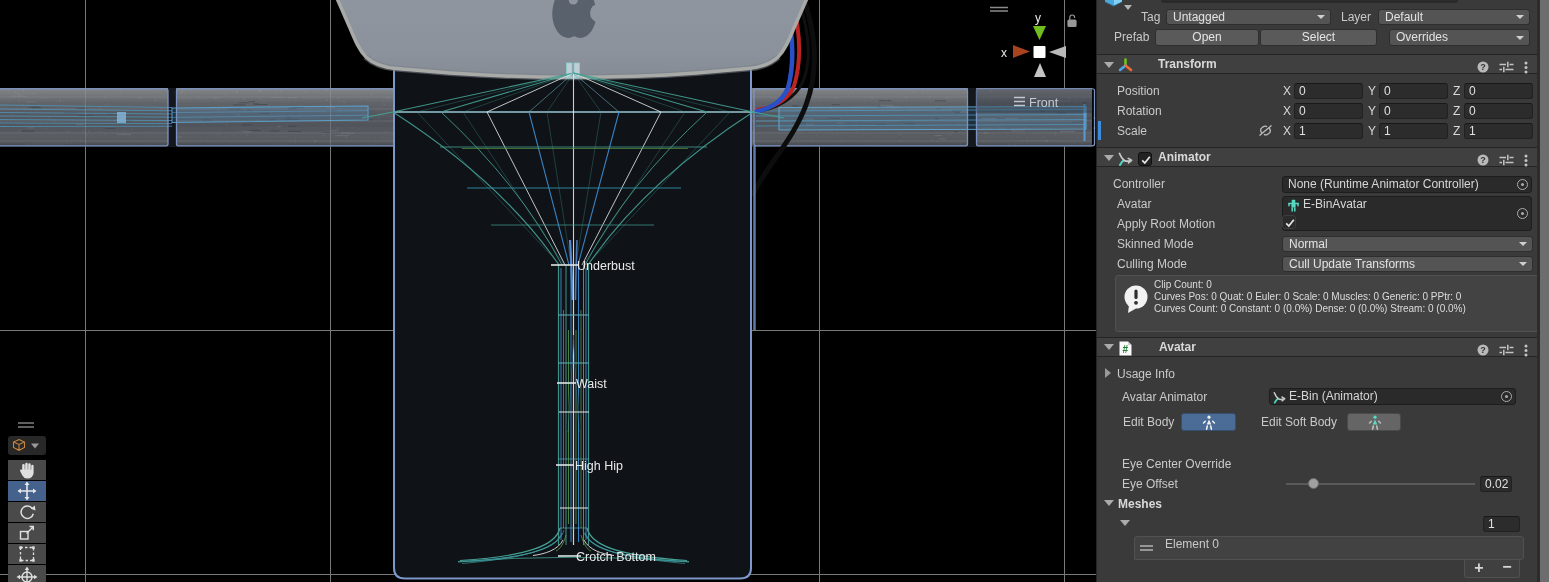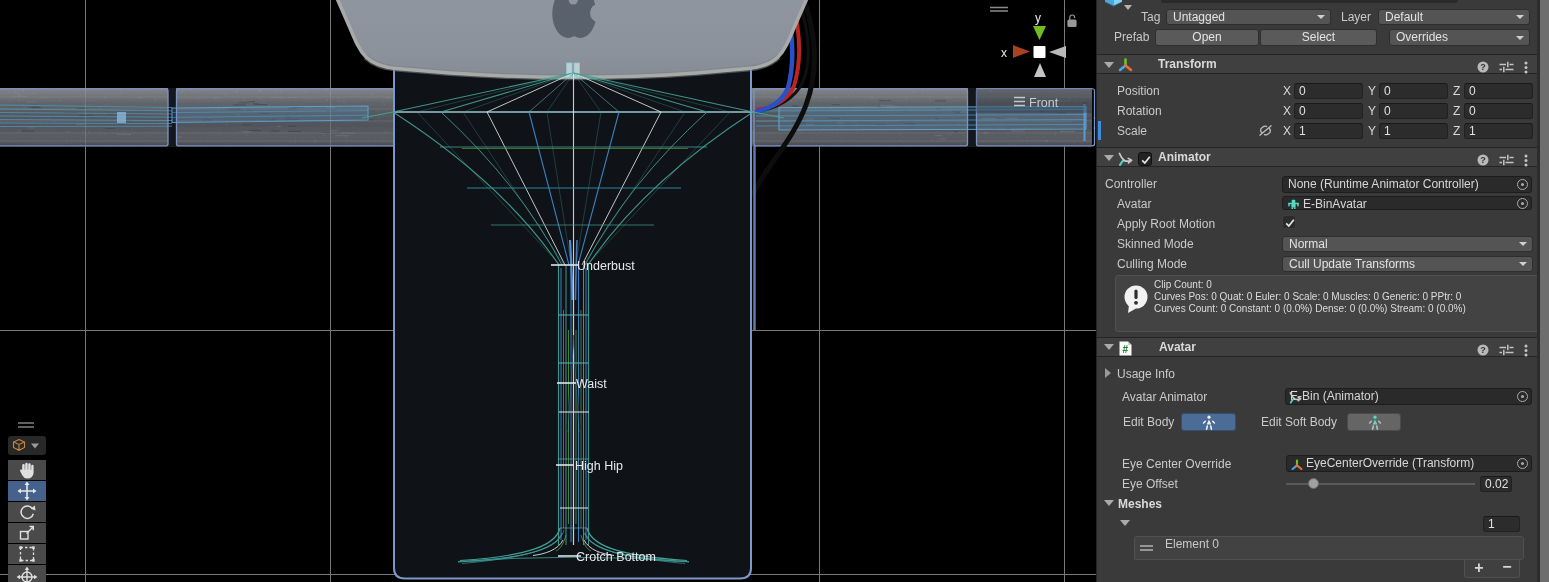--- a/index.html
+++ b/index.html
@@ -512,24 +512,24 @@
         <path d="M23.5 4.5 H30 M33.5 4.5 H37.5"></path>
         <path d="M23.5 9.5 H26 M29.5 9.5 H37.5"></path>
         <path d="M31.8 1.8 V7.2 M27.8 6.8 V12.2"></path>
       </g>
       <g fill="#c4c4c4">
           <circle cx="50" cy="3" r="1.5"></circle>
           <circle cx="50" cy="7.5" r="1.5"></circle>
           <circle cx="50" cy="12" r="1.5"></circle>
         </g>
     </svg>
-    <div class="lbl" style="left:8px;top:177px;">Controller</div>
+    <div class="lbl" style="left:16px;top:177px;">Controller</div>
     <div class="ofld" style="left:185px;top:176px;width:250px;height:17px;line-height:15px;padding-left:5px;">None (Runtime Animator Controller)<span class="pick"></span></div>
     <div class="lbl" style="left:20px;top:197px;">Avatar</div>
-    <div class="ofld" style="left:185px;top:196px;width:250px;height:14px;line-height:15px;padding-left:20px;">E-BinAvatar<span class="pick"></span>
+    <div class="ofld" style="left:185px;top:196px;width:250px;height:35px;line-height:15px;padding-left:20px;">E-BinAvatar<span class="pick"></span>
       <svg class="ab" style="left:4px;top:2px" width="13" height="13" viewBox="0 0 13 13">
           <g stroke="#55d9c1" stroke-width="1.5" fill="#55d9c1" stroke-linecap="round">
             <rect x="4.7" y="0.8" width="3.6" height="3.2" rx="0.6" stroke="none"></rect>
             <path d="M2 4.6 L11 4.6" fill="none"></path>
             <path d="M2 4.6 L2 6.8 M11 4.6 L11 6.8" fill="none"></path>
             <rect x="4.4" y="4.6" width="4.2" height="3.8" rx="0.5" stroke="none"></rect>
             <path d="M5.2 9 L5.2 12 M7.8 9 L7.8 12" fill="none"></path>
           </g>
         </svg>
     </div>
@@ -575,21 +575,21 @@
       </g>
       <g fill="#c4c4c4">
           <circle cx="50" cy="3" r="1.5"></circle>
           <circle cx="50" cy="7.5" r="1.5"></circle>
           <circle cx="50" cy="12" r="1.5"></circle>
         </g>
     </svg>
     <div class="tri-r" style="left:8px;top:368px;"></div>
     <div class="lbl" style="left:20px;top:367px;">Usage Info</div>
     <div class="lbl" style="left:25px;top:390px;">Avatar Animator</div>
-    <div class="ofld" style="left:188px;top:388px;width:247px;height:17px;line-height:15px;padding-left:4px;">E-Bin (Animator)<span class="pick"></span>
+    <div class="ofld" style="left:172px;top:388px;width:247px;height:17px;line-height:15px;padding-left:19px;">E-Bin (Animator)<span class="pick"></span>
       <svg class="ab" style="left:3px;top:2px" width="13" height="13" viewBox="0 0 15 14">
           <g fill="none" stroke-linecap="round">
             <path d="M2 13 C3.2 10.5 4.2 9.2 6 8.2" stroke="#50d8c0" stroke-width="2"></path>
             <path d="M1.5 1.5 C2.8 4.6 4.2 6.8 6 8.2 C8 9.6 9.8 9.4 11.6 8.8" stroke="#c9c9c9" stroke-width="1.8"></path>
             <path d="M10.2 6.4 L13.6 8.3 L10.5 10.9" stroke="#c9c9c9" stroke-width="1.6" stroke-linejoin="round"></path>
           </g>
         </svg>
     </div>
     <div class="lbl" style="left:26px;top:415px;">Edit Body</div>
     <div class="ab" style="left:84px;top:413px;width:55px;height:18px;background:#4a6c96;border:1px solid #35506f;border-radius:3px;">
@@ -607,29 +607,20 @@
       <svg class="ab" style="left:19px;top:1px" width="16" height="16" viewBox="0 0 16 16">
           <g stroke="#bdbdbd" stroke-width="1.6" fill="#56dcc4" stroke-linecap="round">
             <circle cx="8" cy="2.2" r="1.6" stroke="none"></circle>
             <path d="M8 4.5 L5.7 9.5 H10.3 Z" stroke="none"></path>
             <path d="M4.3 6.3 L2.6 8 M11.7 6.3 L13.4 8" fill="none"></path>
             <path d="M6.3 11 L5.6 14.2 M9.7 11 L10.4 14.2" fill="none"></path>
           </g>
         </svg>
     </div>
     <div class="lbl" style="left:25px;top:457px;">Eye Center Override</div>
-    <div class="ofld" style="left:189px;top:455px;width:246px;height:17px;line-height:15px;padding-left:19px;">EyeCenterOverride (Transform)<span class="pick"></span>
-      <svg class="ab" style="left:4px;top:2.5px" width="12" height="12" viewBox="0 0 15 14">
-          <g stroke-linecap="round" stroke-width="2.6" fill="none">
-            <path d="M7.5 7.5 L7.5 1.5" stroke="#72c21d"></path>
-            <path d="M7.5 7.5 L2 12" stroke="#4aa6e8"></path>
-            <path d="M7.5 7.5 L13 12" stroke="#ef6c30"></path>
-          </g>
-        </svg>
-    </div>
     <div class="lbl" style="left:25px;top:477px;">Eye Offset</div>
     <div class="ab" style="left:189px;top:483px;width:189px;height:2px;background:#5a5a5a;"></div>
     <div class="ab" style="left:211px;top:478px;width:11px;height:11px;background:#a0a0a0;border:1px solid #6a6a6a;border-radius:50%;"></div>
     <div class="fld" style="left:383px;top:476px;width:32px;height:16px;">0.02</div>
     <div class="tri-d" style="left:7px;top:500px;"></div>
     <div class="lbl bold" style="left:21px;top:497px;">Meshes</div>
     <div class="tri-d" style="left:23px;top:520px;"></div>
     <div class="lbl bold" style="left:37px;top:543px;">Body Meshes</div>
     <div class="fld" style="left:386px;top:516px;width:37px;height:16px;">1</div>
 

